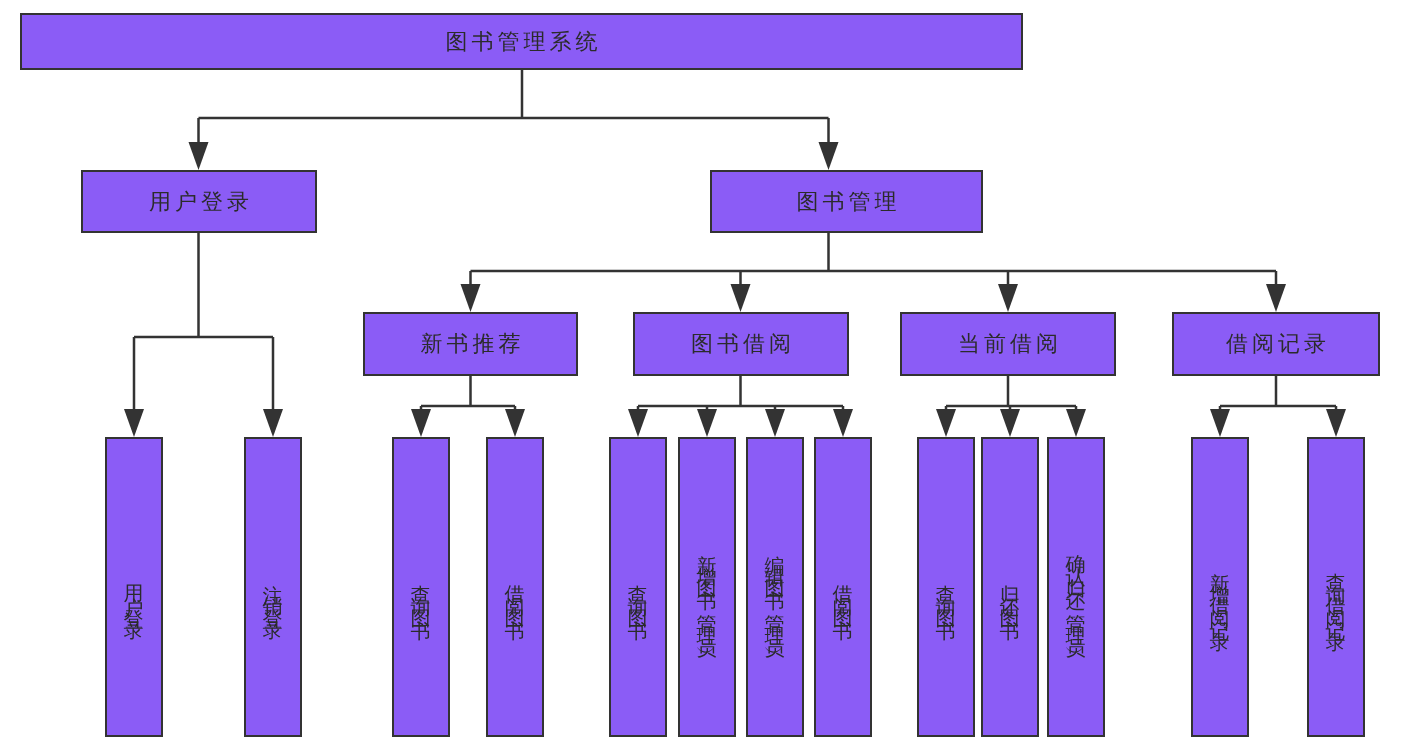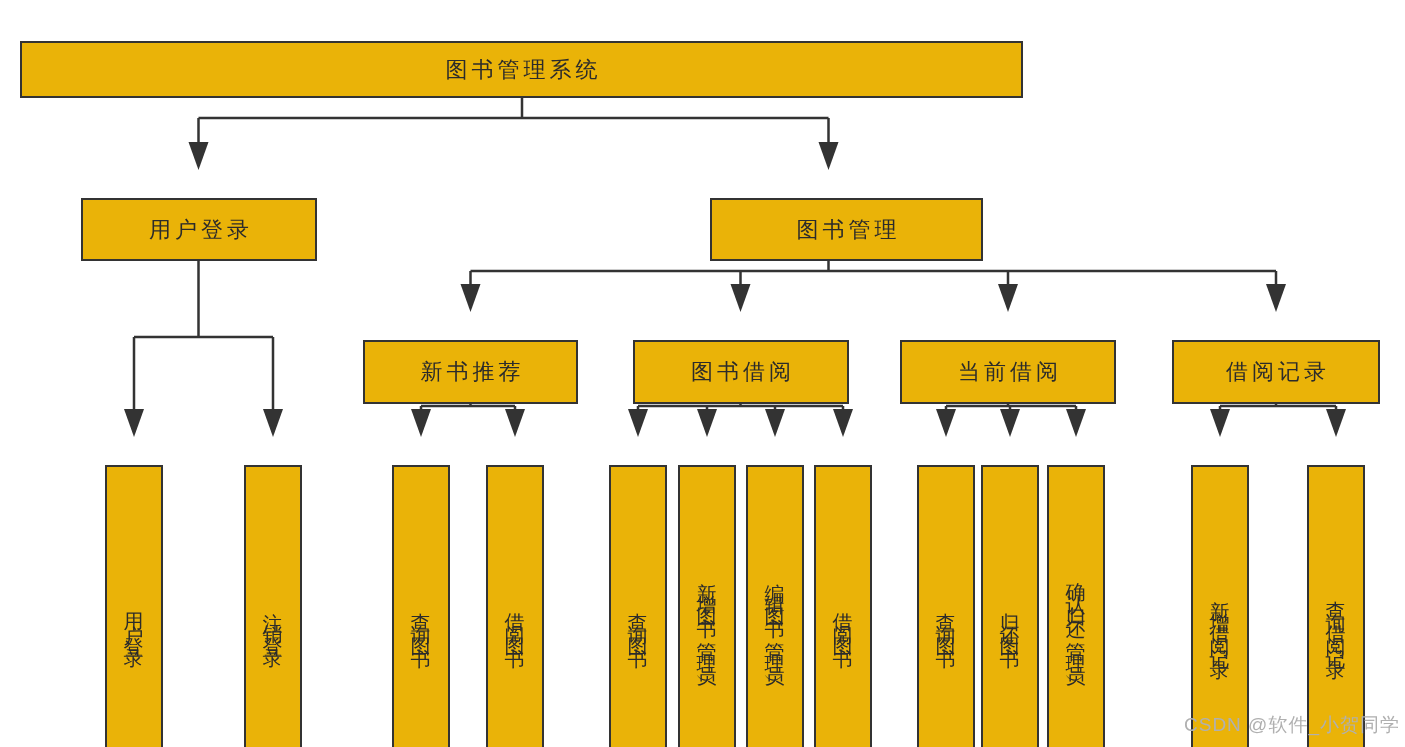--- a/index.html
+++ b/index.html
@@ -13,27 +13,26 @@
     overflow: hidden;
   }
   svg.connectors {
     position: absolute;
     left: 0; top: 0;
     width: 1405px; height: 747px;
   }
   .box {
     position: absolute;
     box-sizing: border-box;
-    background: #eab308;
+    background: #8b5cf6;
     border: 2.5px solid #333333;
     display: flex;
     align-items: center;
     justify-content: center;
     line-height: 1;
-    margin-top: 28px;
   }
   .h-box {
     font-size: 22px;
     letter-spacing: 4px;
     white-space: nowrap;
   }
   .h-box span { transform: translateX(2px); }
   .v-box {
     writing-mode: vertical-rl;
     text-orientation: mixed;
@@ -154,15 +153,14 @@
     <span>确认归还（管理员）</span>
   </div>
 
   <div class="box v-box" style="left:1191px;">
     <span>新增借阅记录</span>
   </div>
   <div class="box v-box" style="left:1307px;">
     <span>查询借阅记录</span>
   </div>
 
-  <div class="watermark">CSDN @软件_小贺同学</div>
 
 </div>
 
 </body></html>

